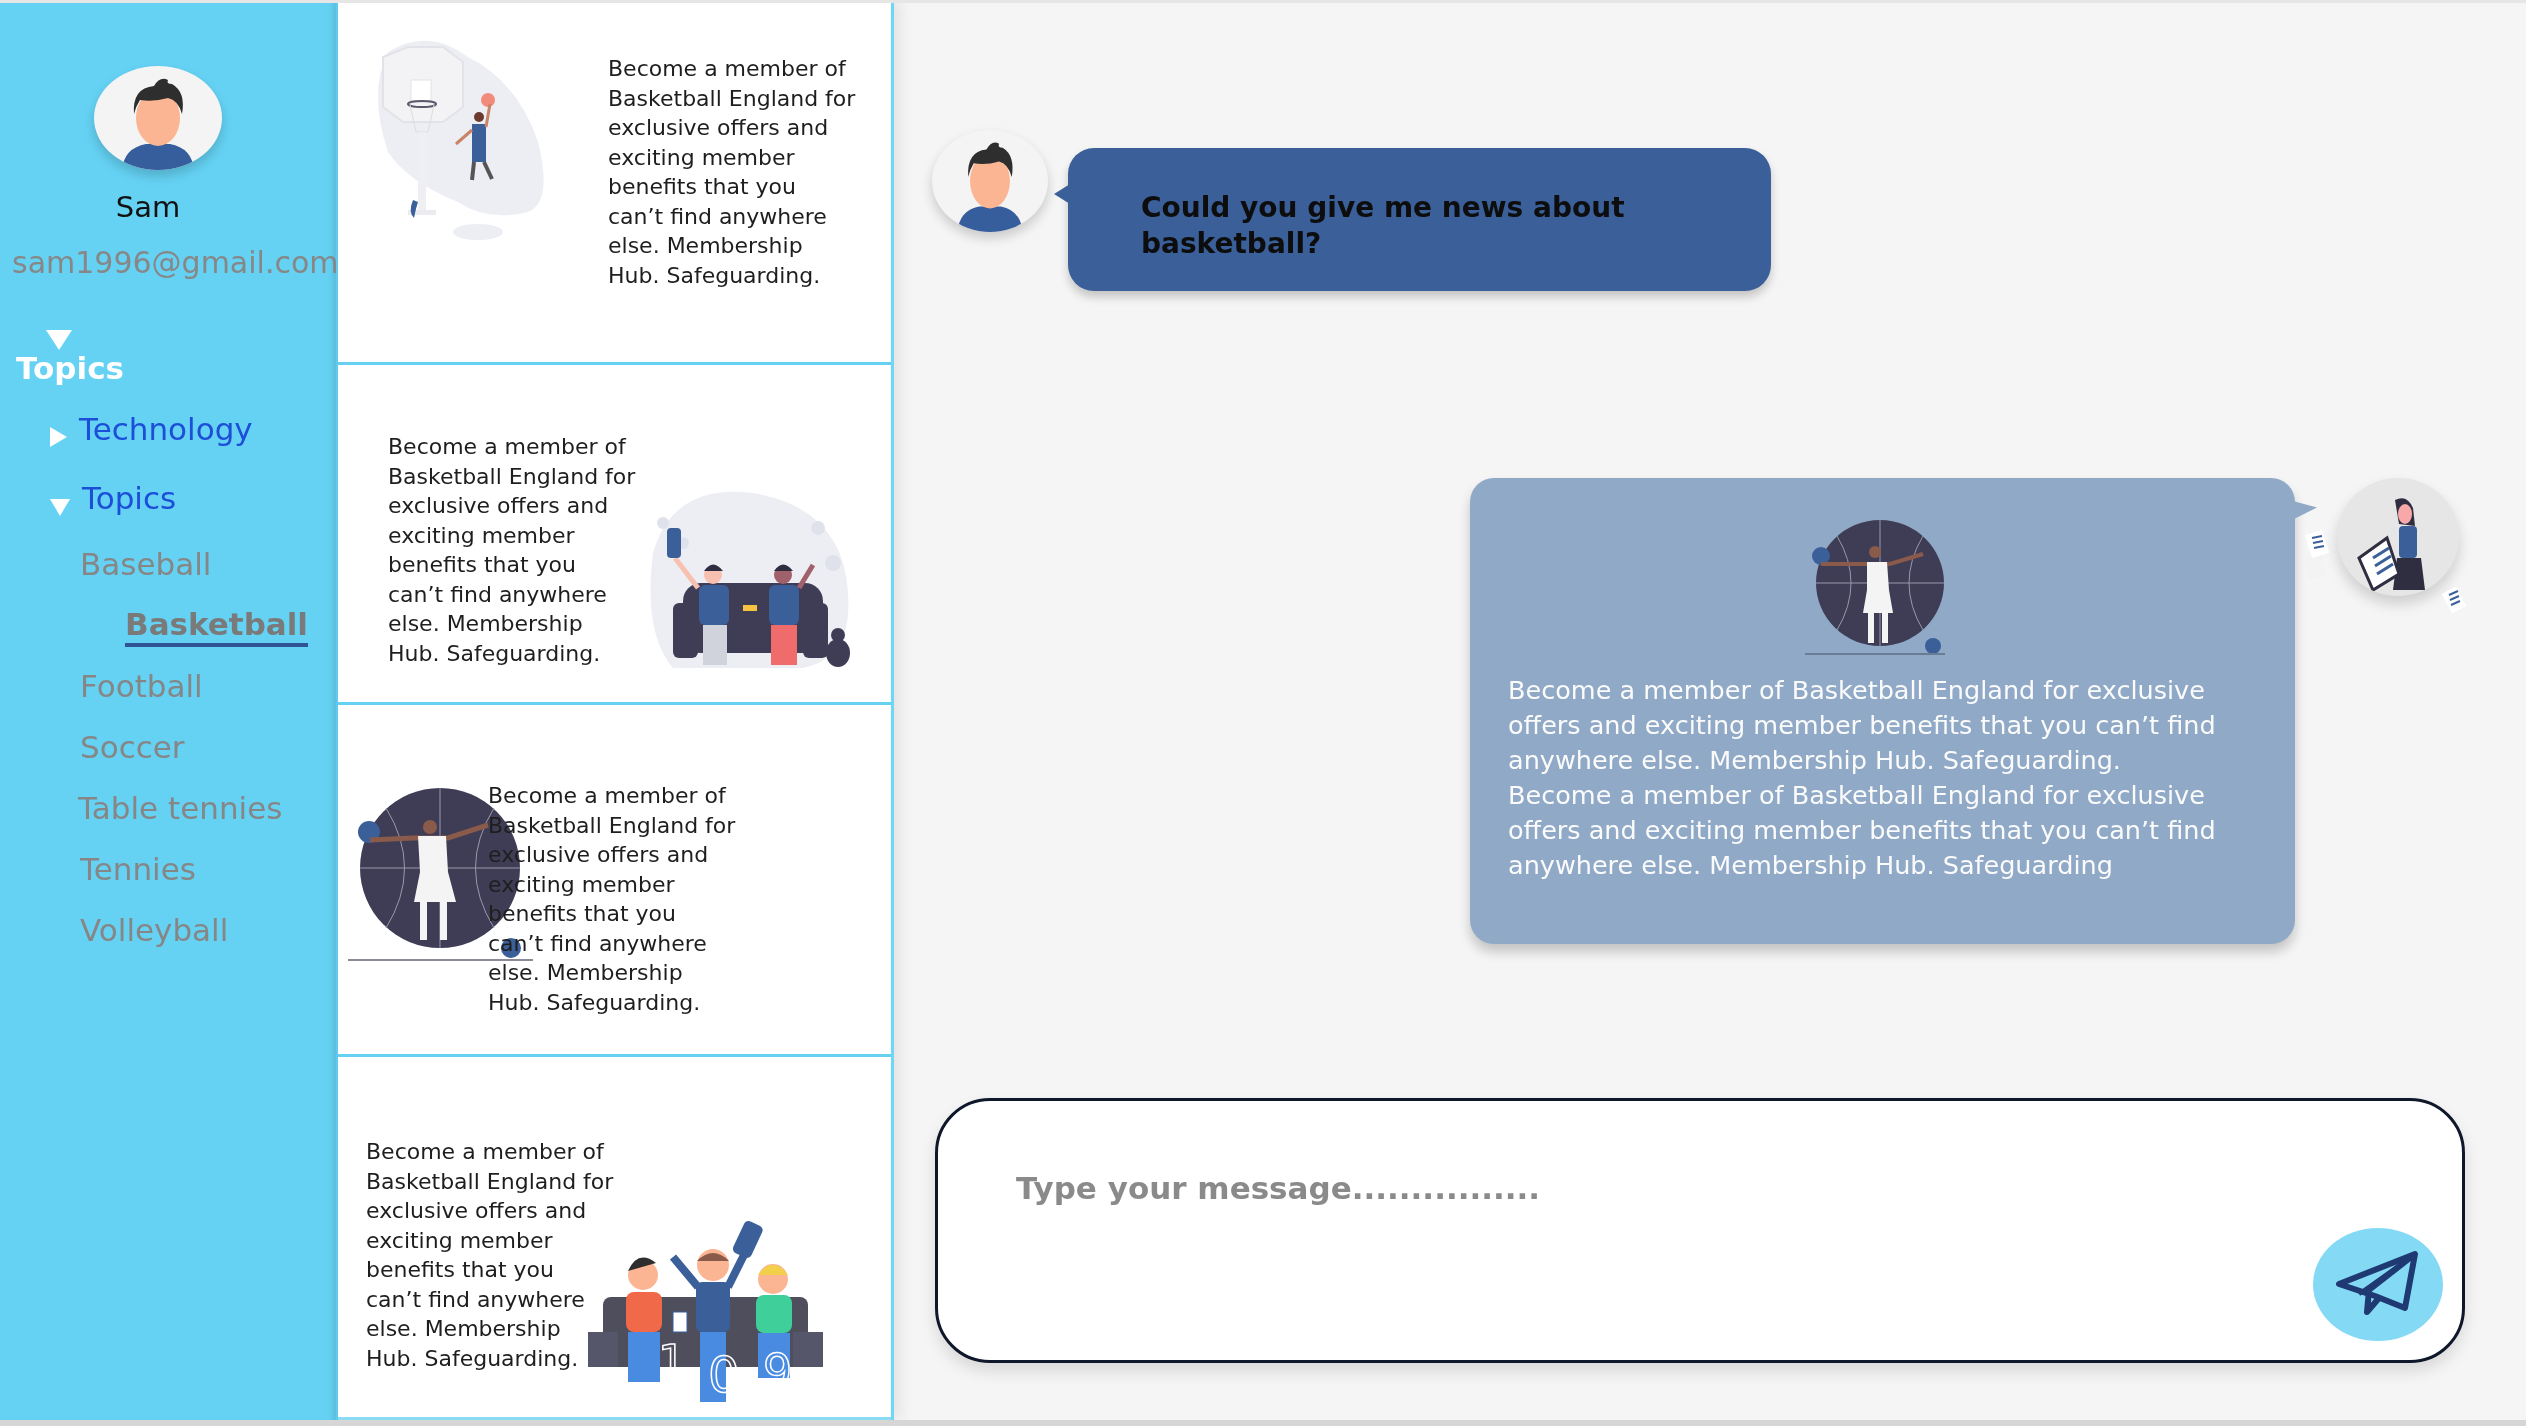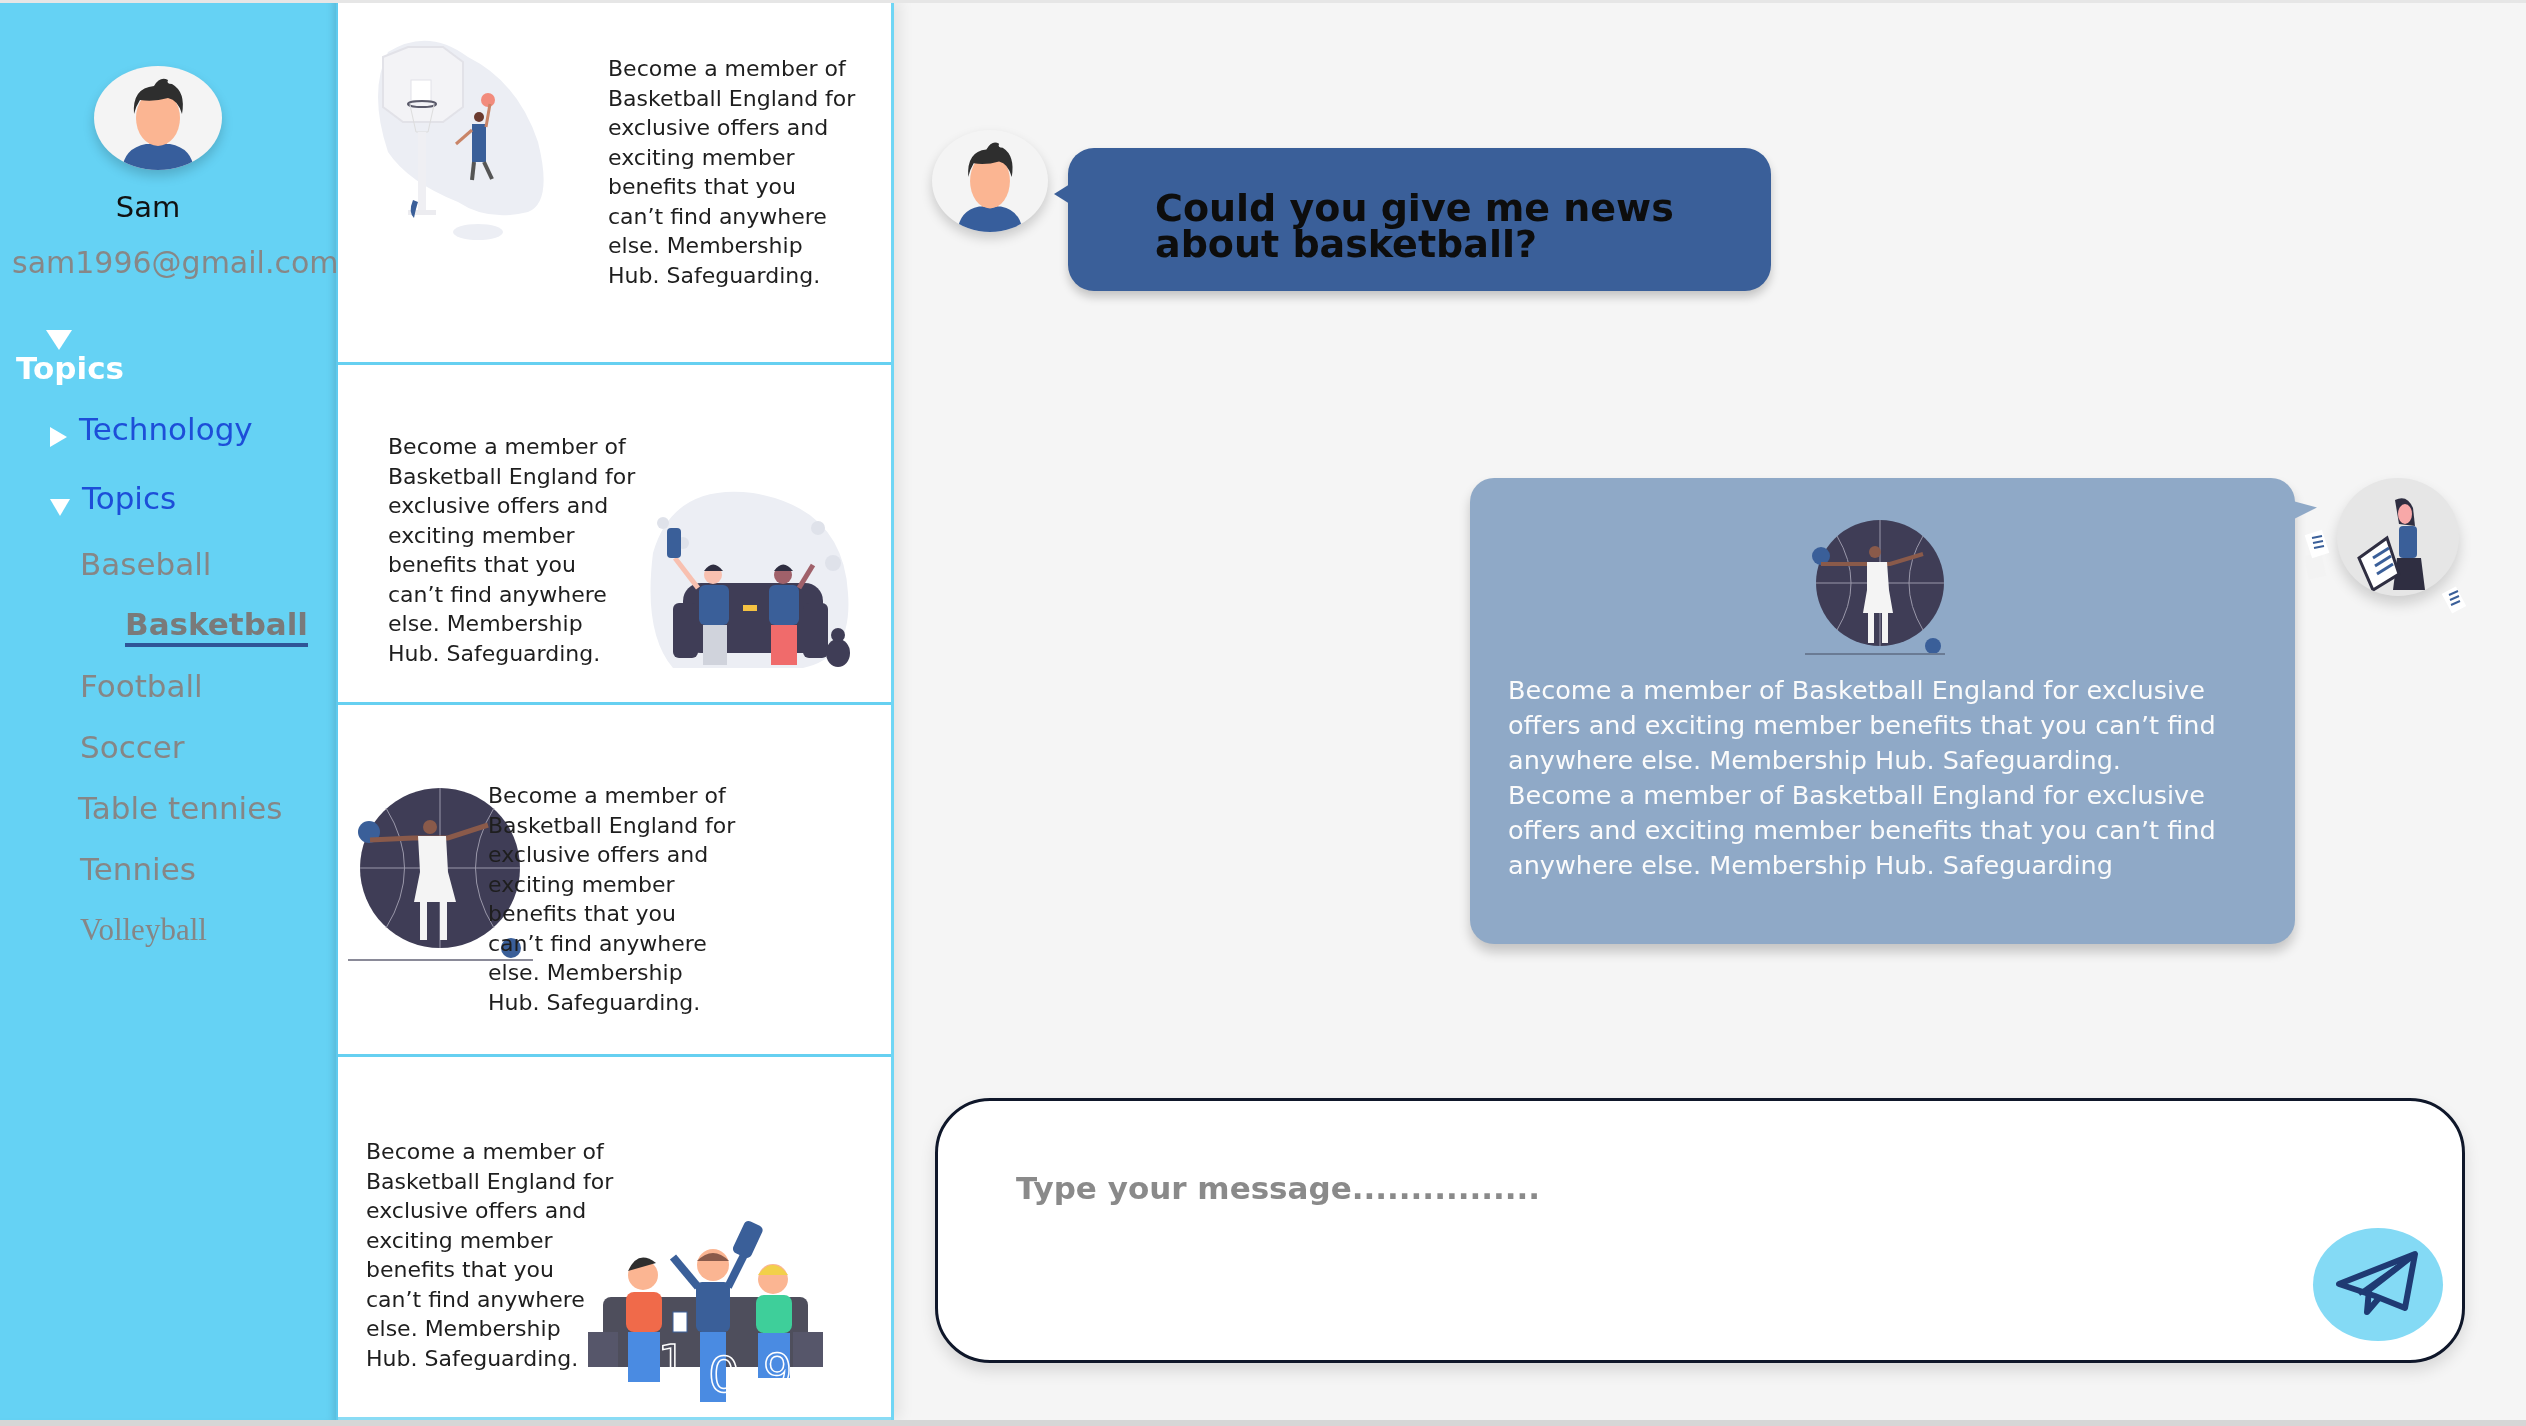--- a/index.html
+++ b/index.html
@@ -26,21 +26,21 @@
   
   .cards { position: absolute; left: 336px; top: 0; width: 558px; height: 1420px; background: #fff;
     border-left: 2px solid #5fcaee; border-right: 3px solid #6fd6f5; box-shadow: 6px 0 14px rgba(0,0,0,0.08); }
   .card { position: absolute; left: 0; width: 553px; background: #fff; border-bottom: 3px solid #66d0f1; overflow: hidden; cursor: pointer; }
   .card .txt { position: absolute; font-size: 22px; line-height: 29.5px; color: #1e1e1e; width: 250px; }
 
   
   .avatar-user { position: absolute; left: 932px; top: 130px; width: 116px; height: 102px; border-radius: 50%; background: #f4f4f4; overflow: hidden; box-shadow: 0 6px 12px rgba(0,0,0,0.18); }
   .bubble-user { position: absolute; left: 1068px; top: 148px; width: 703px; height: 143px; background: #3a5f99; border-radius: 26px; box-shadow: 0 6px 10px rgba(0,0,0,0.2); }
   .bubble-user .tail { position: absolute; left: -14px; top: 36px; width: 0; height: 0; border-top: 10px solid transparent; border-bottom: 10px solid transparent; border-right: 16px solid #3a5f99; }
-  .bubble-user .msg { position: absolute; left: 87px; top: 42px; width: 520px; font-size: 38px; line-height: 36px; color: #0d0d0d; font-weight: bold; }
+  .bubble-user .msg { position: absolute; left: 73px; top: 42px; width: 520px; font-size: 28px; line-height: 36px; color: #0d0d0d; font-weight: bold; }
 
   .bubble-bot { position: absolute; left: 1470px; top: 478px; width: 825px; height: 466px; background: #8fa9c7; border-radius: 24px; box-shadow: 0 8px 12px rgba(0,0,0,0.2); }
   .bubble-bot .tail { position: absolute; right: -22px; top: 26px; width: 0; height: 0; border-top: 0 solid transparent; border-bottom: 20px solid transparent; border-left: 26px solid #8fa9c7; transform: skewY(15deg); }
   .bubble-bot .media { position: absolute; left: 335px; top: 40px; width: 150px; height: 140px; }
   .bubble-bot .msg { position: absolute; left: 38px; top: 195px; width: 760px; font-size: 25.5px; line-height: 35px; color: #fbfbfb; }
   .avatar-bot { position: absolute; left: 2337px; top: 478px; width: 122px; height: 118px; border-radius: 50%; background: #e6e6e6; box-shadow: 0 8px 14px rgba(0,0,0,0.16); overflow: hidden; }
 
   
   .composer { position: absolute; left: 935px; top: 1098px; width: 1530px; height: 265px; background: #fff; border: 3px solid #0f172a; border-radius: 55px; box-shadow: 0 8px 16px rgba(0,0,0,0.12); }
   .composer input { position: absolute; left: 78px; top: 62px; width: 1200px; height: 50px; border: none; outline: none; font-size: 31px; font-weight: bold; color: #222; background: transparent; font-family: "DejaVu Sans", sans-serif; }
@@ -77,21 +77,21 @@
     <span class="tri-down sm"></span>
     <span>Topics</span>
   </div>
 
   <div class="tree-leaf" style="top:546px;">Baseball</div>
   <div class="tree-leaf active" style="top:605px;">Basketball</div>
   <div class="tree-leaf" style="top:668px;">Football</div>
   <div class="tree-leaf" style="top:729px;">Soccer</div>
   <div class="tree-leaf" style="top:790px; left:78px;">Table tennies</div>
   <div class="tree-leaf" style="top:851px;">Tennies</div>
-  <div class="tree-leaf" style="top:912px;font-family:Liberation Serif, serif;">Volleyball</div>
+  <div class="tree-leaf" style="top:912px;">Volleyball</div>
 </aside>
 
 <section class="cards">
 
   <div class="card" style="top:2px; height:363px;">
     <svg style="position:absolute; left:30px; top:30px;" width="210" height="210" viewBox="0 0 210 210">
       <path d="M20 20 Q60 -5 100 25 Q150 50 170 110 Q185 170 160 180 Q120 190 90 170 Q40 150 20 120 Q0 60 20 20Z" fill="#eceef4"></path>
       <ellipse cx="110" cy="200" rx="25" ry="8" fill="#eceef4"></ellipse>
       <path d="M15 25 L40 15 L75 15 L95 30 L95 75 L75 90 L35 90 L15 75 Z" fill="#f3f3f6" stroke="#e2e2e8" stroke-width="2"></path>
       <rect x="43" y="48" width="20" height="22" fill="#fff" stroke="#e2e2e8"></rect>

